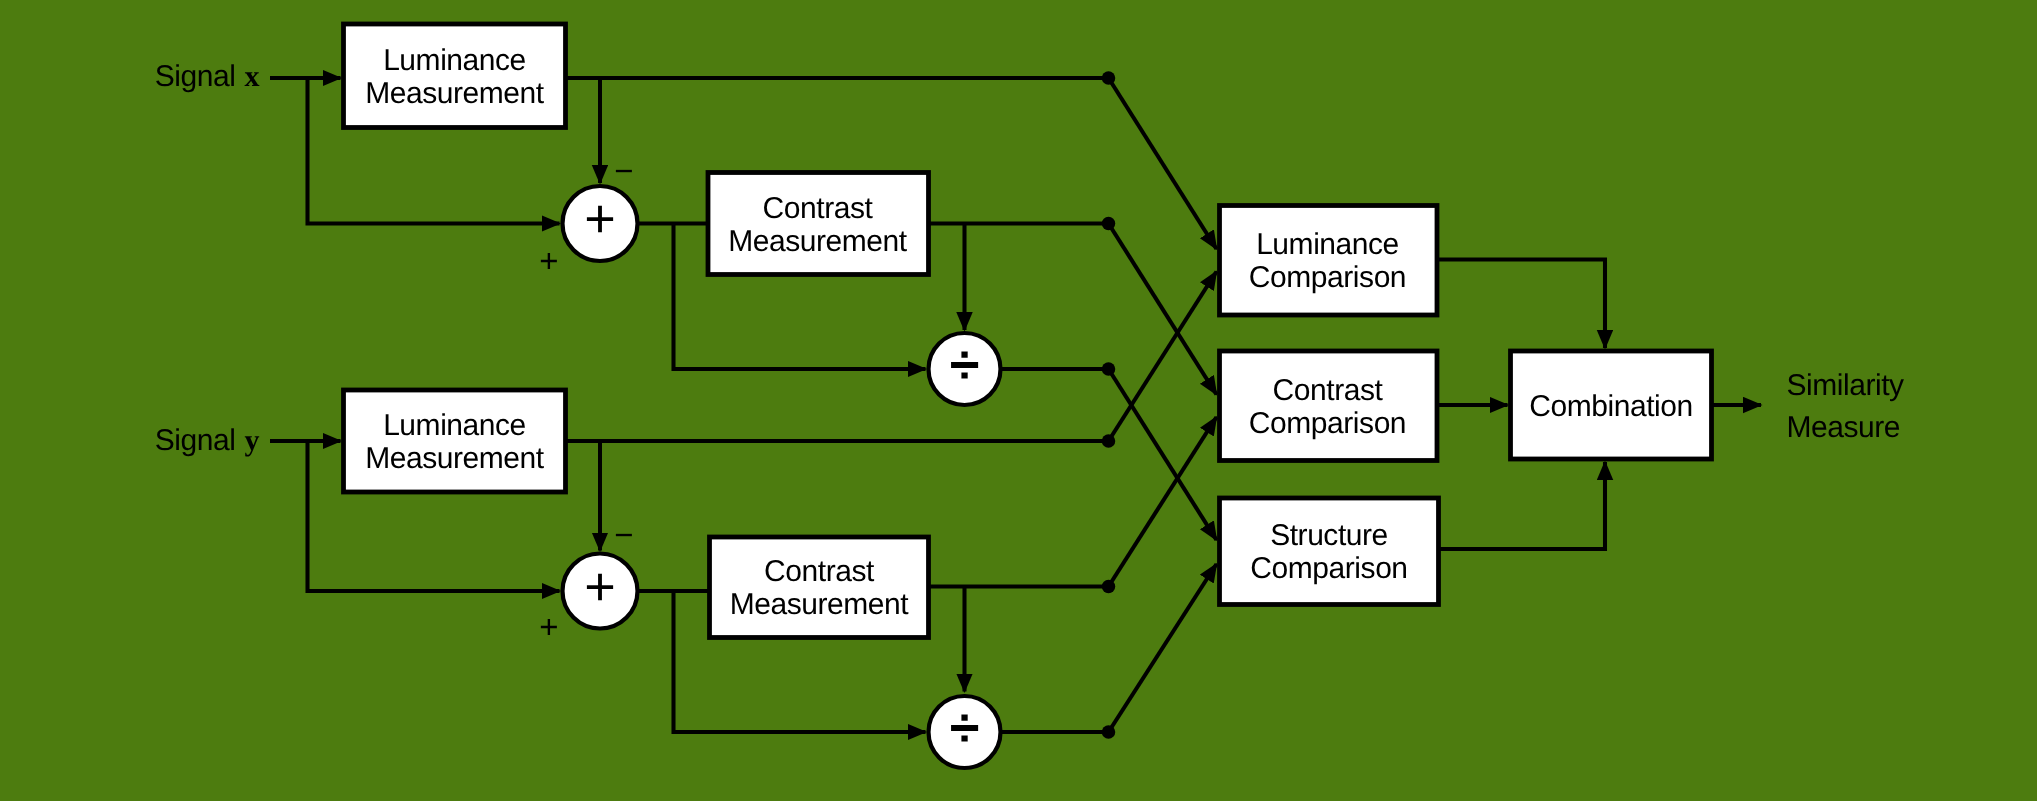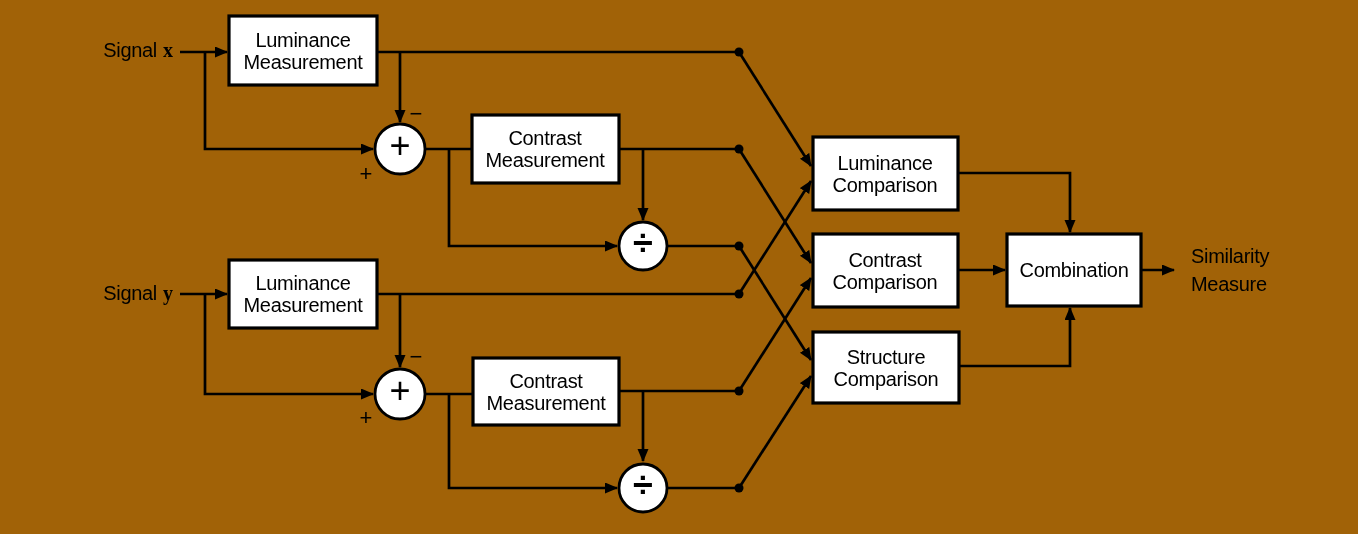--- a/index.html
+++ b/index.html
@@ -4,21 +4,21 @@
 <style>
   html, body {
     margin: 0;
     padding: 0;
     background: #ffffff;
   }
   .canvas {
     position: relative;
     width: 1358px;
     height: 534px;
-    background: #a16207;
+    background: #4d7c0f;
     overflow: hidden;
   }
   svg { display: block; }
   .wire {
     stroke: #000000;
     stroke-width: 2.7;
     fill: none;
   }
   .node-box {
     fill: #ffffff;

